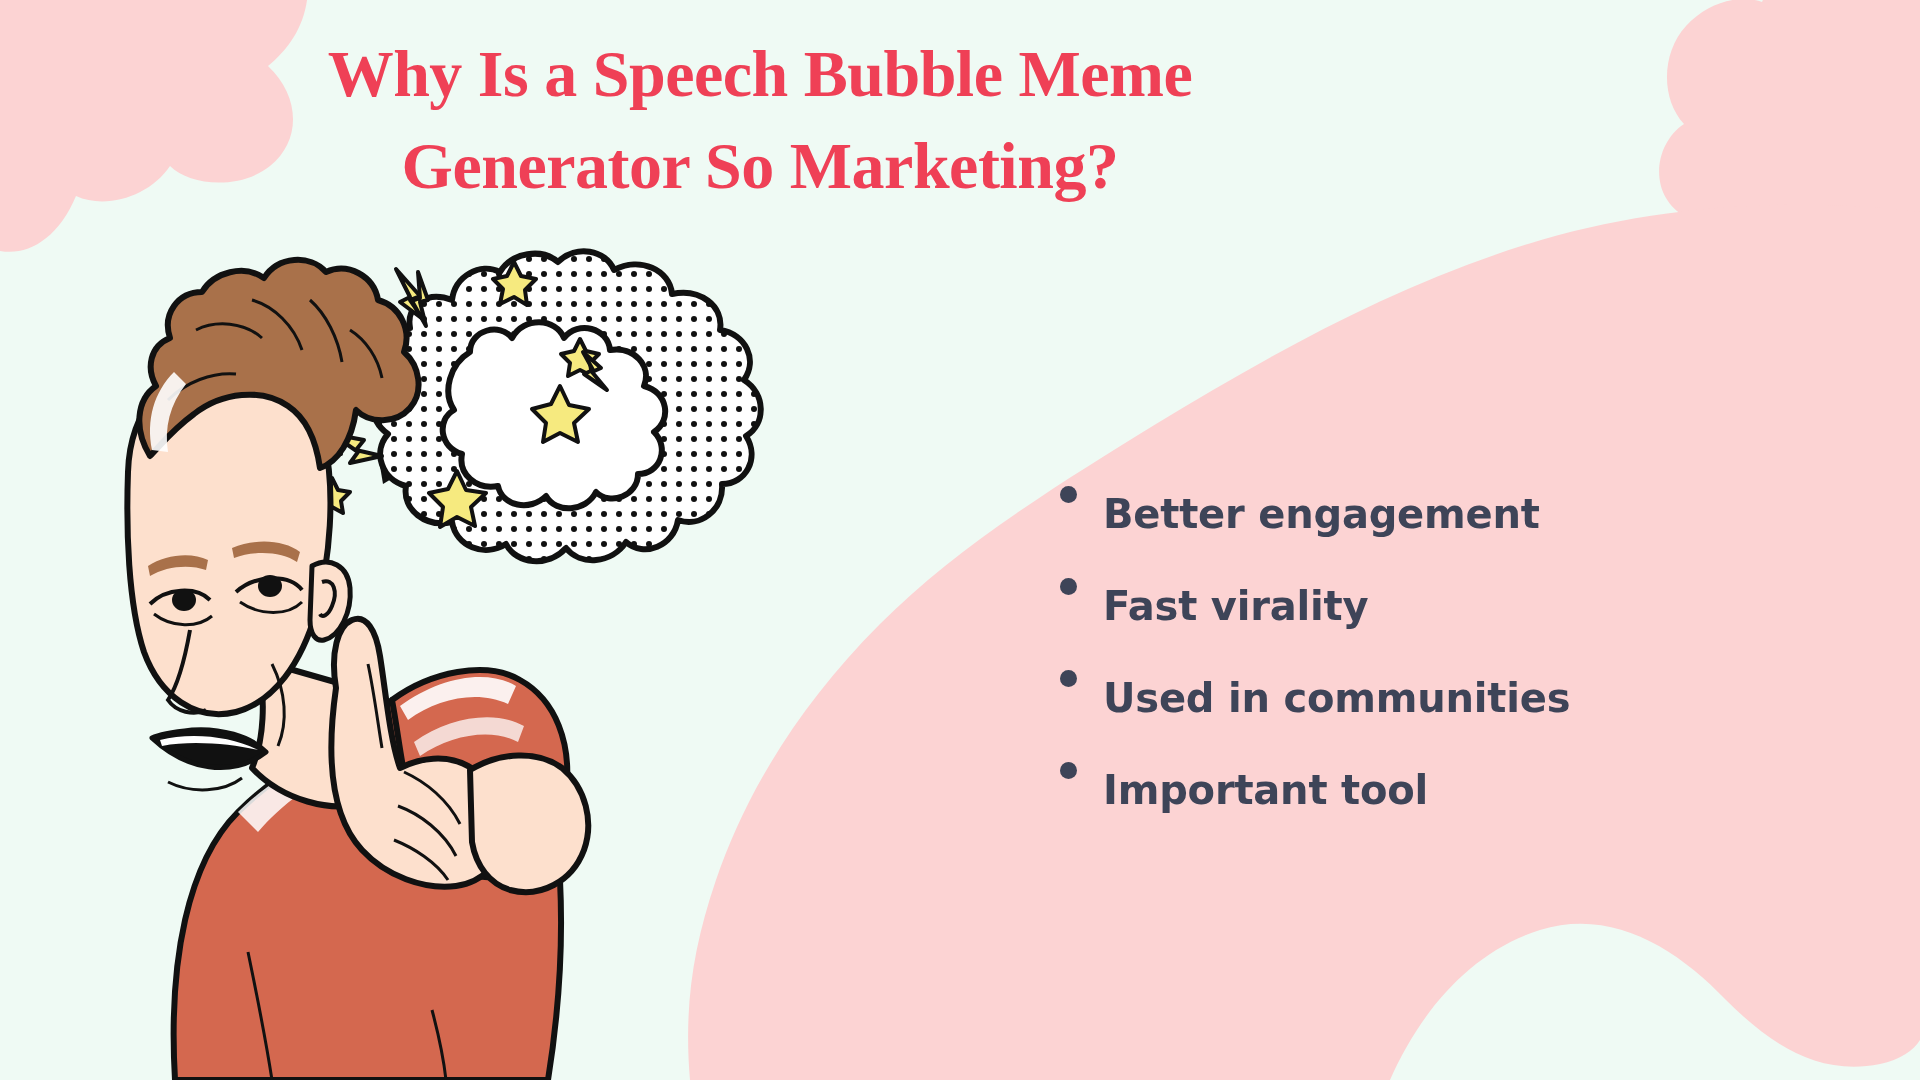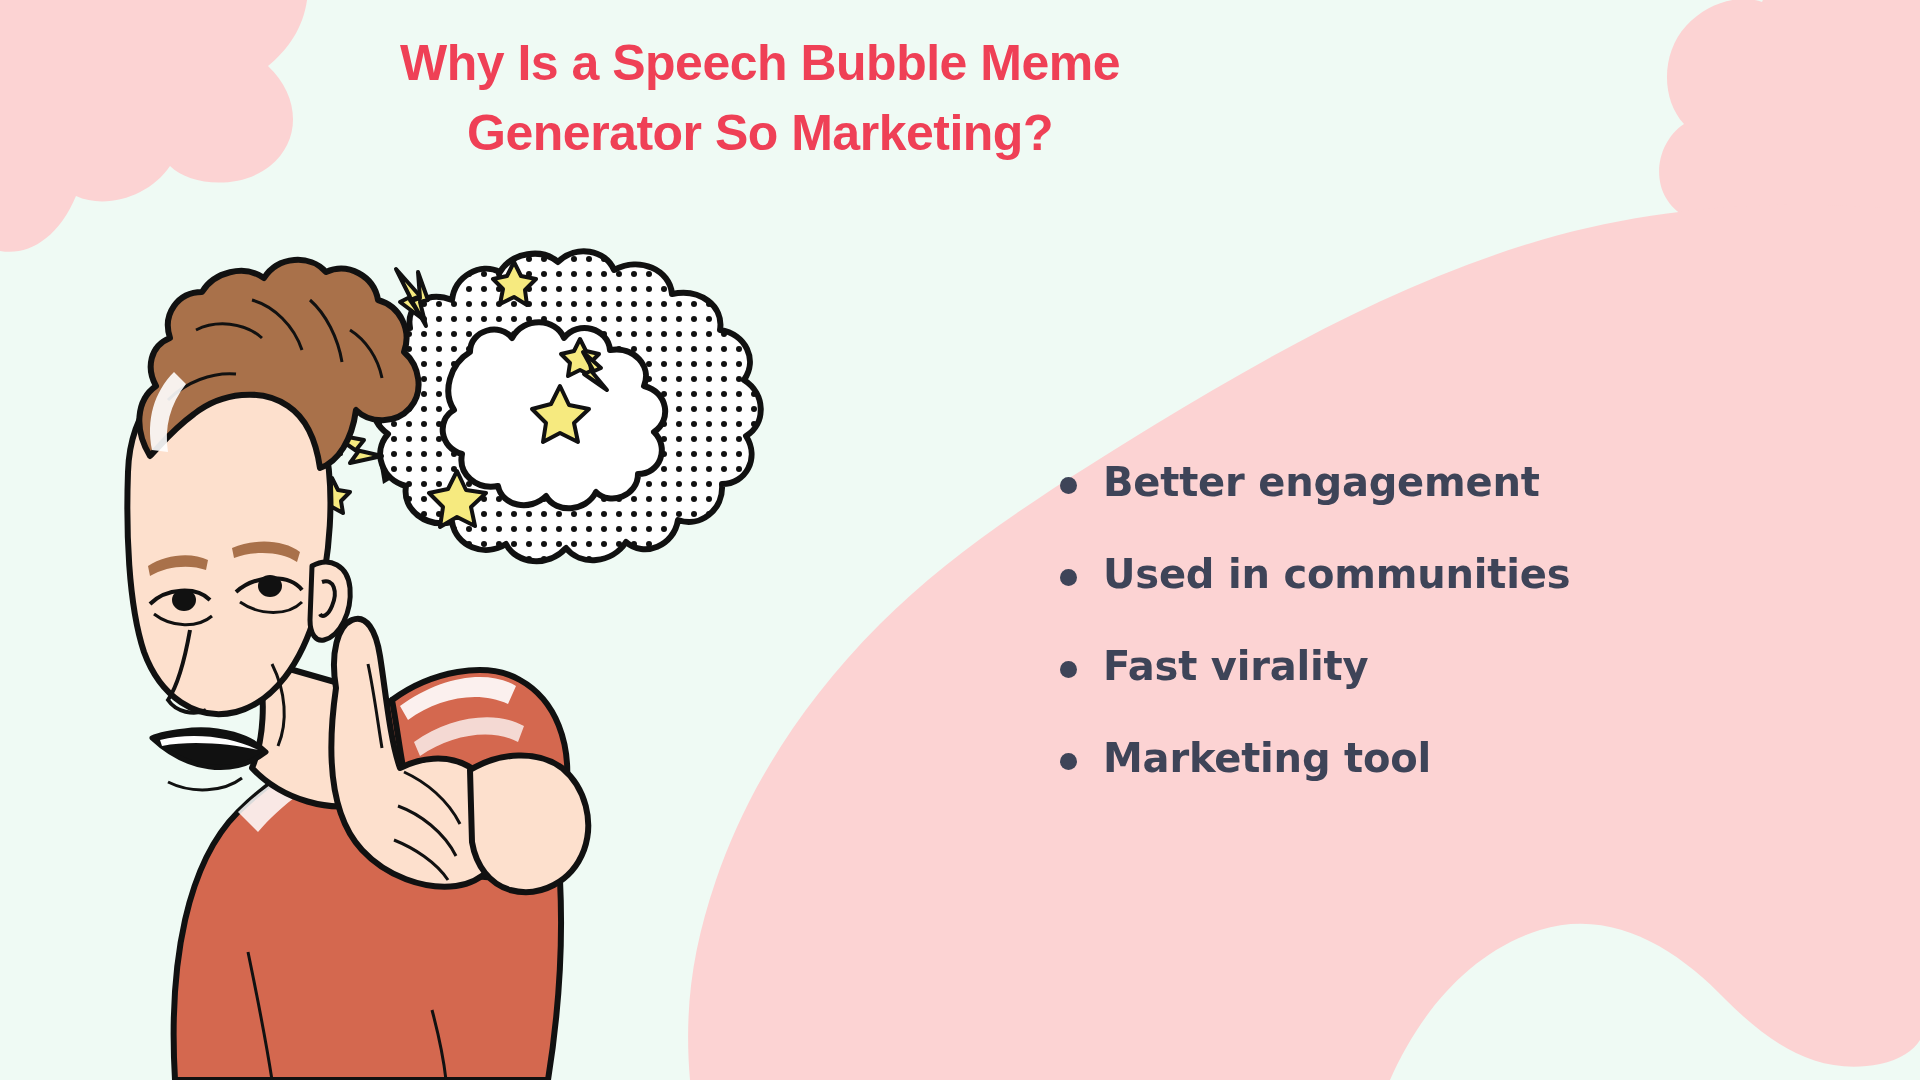--- a/index.html
+++ b/index.html
@@ -10,37 +10,38 @@
   }
   #stage{position:absolute;inset:0;width:1920px;height:1080px;}
   .layer{position:absolute;inset:0;width:1920px;height:1080px;}
 
   
   #title-block{
     position:absolute;left:160px;top:28px;width:1200px;
     text-align:center;z-index:40;
   }
   .title-line{
-    font-family:Liberation Sans, sans-serif;
+    font-family:Liberation Serif, serif;
     font-weight:bold;
-    font-size:50px;
+    font-size:66px;
     line-height:1.40;
     letter-spacing:-0.5px;
     color:#ef4056;
     white-space:nowrap;
   }
 
   
   #bullet-list{
     position:absolute;left:1060px;top:462px;width:760px;
     z-index:40;
   }
   .bullet-row{
-    display:flex;align-items:flex-end;
+    display:flex;align-items:flex-start;
     margin-bottom:52px;
+    margin-top:32px;
   }
   .bullet-dot{
     width:17px;height:17px;border-radius:50%;
     background:#3e4458;flex:0 0 auto;
     margin-right:26px;position:relative;top:-8px;
   }
   .bullet-text{
     font-family:"DejaVu Sans", sans-serif;
     font-weight:bold;
     font-size:40px;
@@ -326,25 +327,25 @@
     </g>
   </svg>
 
   <div id="bullet-list">
     <div class="bullet-row">
       <span class="bullet-dot"></span>
       <span class="bullet-text">Better engagement</span>
     </div>
     <div class="bullet-row">
       <span class="bullet-dot"></span>
+      <span class="bullet-text">Fast virality</span>
+    </div>
+    <div class="bullet-row">
+      <span class="bullet-dot"></span>
       <span class="bullet-text">Used in communities</span>
     </div>
     <div class="bullet-row">
       <span class="bullet-dot"></span>
-      <span class="bullet-text">Fast virality</span>
-    </div>
-    <div class="bullet-row">
-      <span class="bullet-dot"></span>
-      <span class="bullet-text">Marketing tool</span>
+      <span class="bullet-text">Important tool</span>
     </div>
   </div>
 
 </div>
 
 </body></html>

